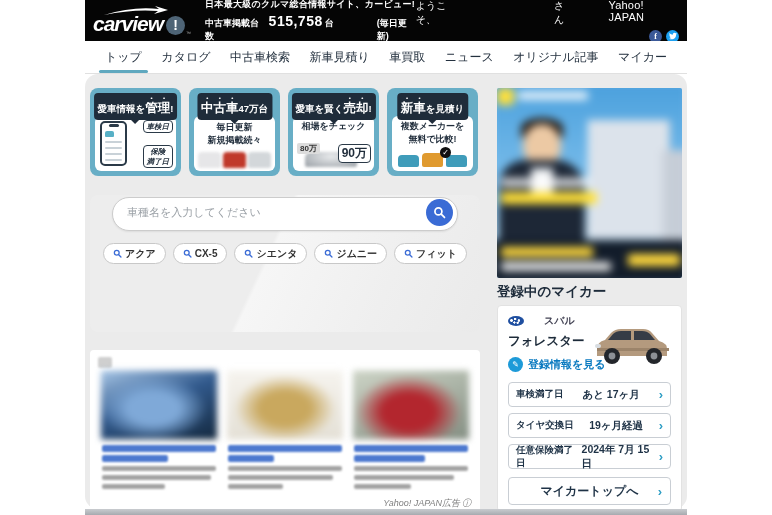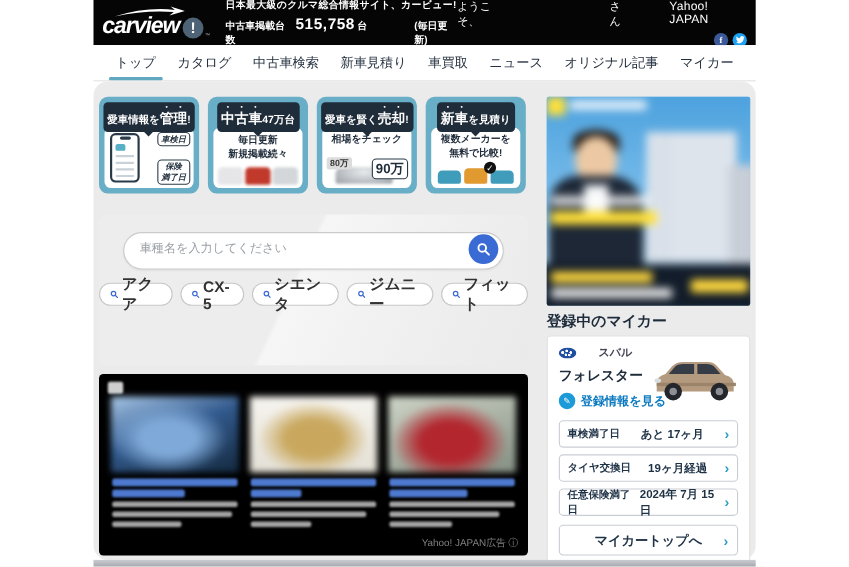--- a/index.html
+++ b/index.html
@@ -88,36 +88,36 @@
 
   
   .search-panel { position:absolute; left:5px; top:121px; width:390px; height:137px;
     background:linear-gradient(115deg,#ededed 45%,#f6f6f6 46%,#efefef 75%,#eaeaea);
     border-radius:8px; }
   .search-head { display:flex; justify-content:center; gap:10px; padding-top:13px; }
   .car-circle { width:30px; height:30px; border-radius:50%; background:#333; display:flex;
     align-items:center; justify-content:center; flex:none; }
   .s-title { font-size:15px; font-weight:800; color:#111; letter-spacing:.5px; }
   .s-sub { font-size:9.5px; color:#555; margin-top:4px; }
-  .search-bar { margin:16px auto 0; width:346px; height:34px; background:#fff;
+  .search-bar { margin:2px auto 0; width:346px; height:34px; background:#fff;
     border:1px solid #ccc; border-radius:17px; display:flex; align-items:center;
     padding:0 4px 4px 14px; box-shadow:0 1px 2px rgba(0,0,0,.07); }
   .search-bar input { border:none; outline:none; flex:1; font-size:11px; color:#333;
     font-family:inherit; background:transparent; }
   .search-bar input::placeholder { color:#9aa0a6; }
   .s-btn { width:27px; height:27px; border-radius:50%; background:#3a6bd5; border:none;
     display:flex; align-items:center; justify-content:center; cursor:pointer; flex:none; }
   .chips { display:flex; justify-content:center; gap:7px; margin-top:12px; }
   .chip { background:#fff; border:1px solid #c8c8c8; border-radius:12px; height:21px;
-    display:flex; align-items:center; gap:3px; padding:0 9px; font-size:14px; font-weight:700;
+    display:flex; align-items:center; gap:3px; padding:0 9px; font-size:10px; font-weight:700;
     color:#333; cursor:pointer; }
 
   
-  .listing { position:absolute; left:5px; top:266px; width:390px; height:165px; background:#000000;
-    border-radius:4px; }
+  .listing { position:absolute; left:5px; top:276px; width:390px; height:165px; background:#ffffff;
+    border-radius:4px;font-style:italic; }
   .pr-badge { position:absolute; left:8px; top:7px; width:14px; height:11px; background:#cfcfcf;
     border-radius:2px; filter:blur(1px); }
   .ad-card { position:absolute; top:21px; width:114px; cursor:pointer; }
   .ad-card .img { height:68px; border-radius:2px; filter:blur(3px); transform:scale(1.02); }
   .img-a { background:radial-gradient(ellipse at 45% 55%, #7fa9d8 0 28%, transparent 60%),
     linear-gradient(160deg,#a9c8e8 0%,#31598c 45%,#14293f 100%); }
   .img-b { background:radial-gradient(ellipse at 50% 55%, #c9a85e 0 30%, transparent 62%),
     linear-gradient(#f6f4ef,#e4e0d6); }
   .img-c { background:radial-gradient(ellipse at 48% 60%, #b3262e 0 30%, transparent 62%),
     linear-gradient(160deg,#cdd4c6,#848f83); }

